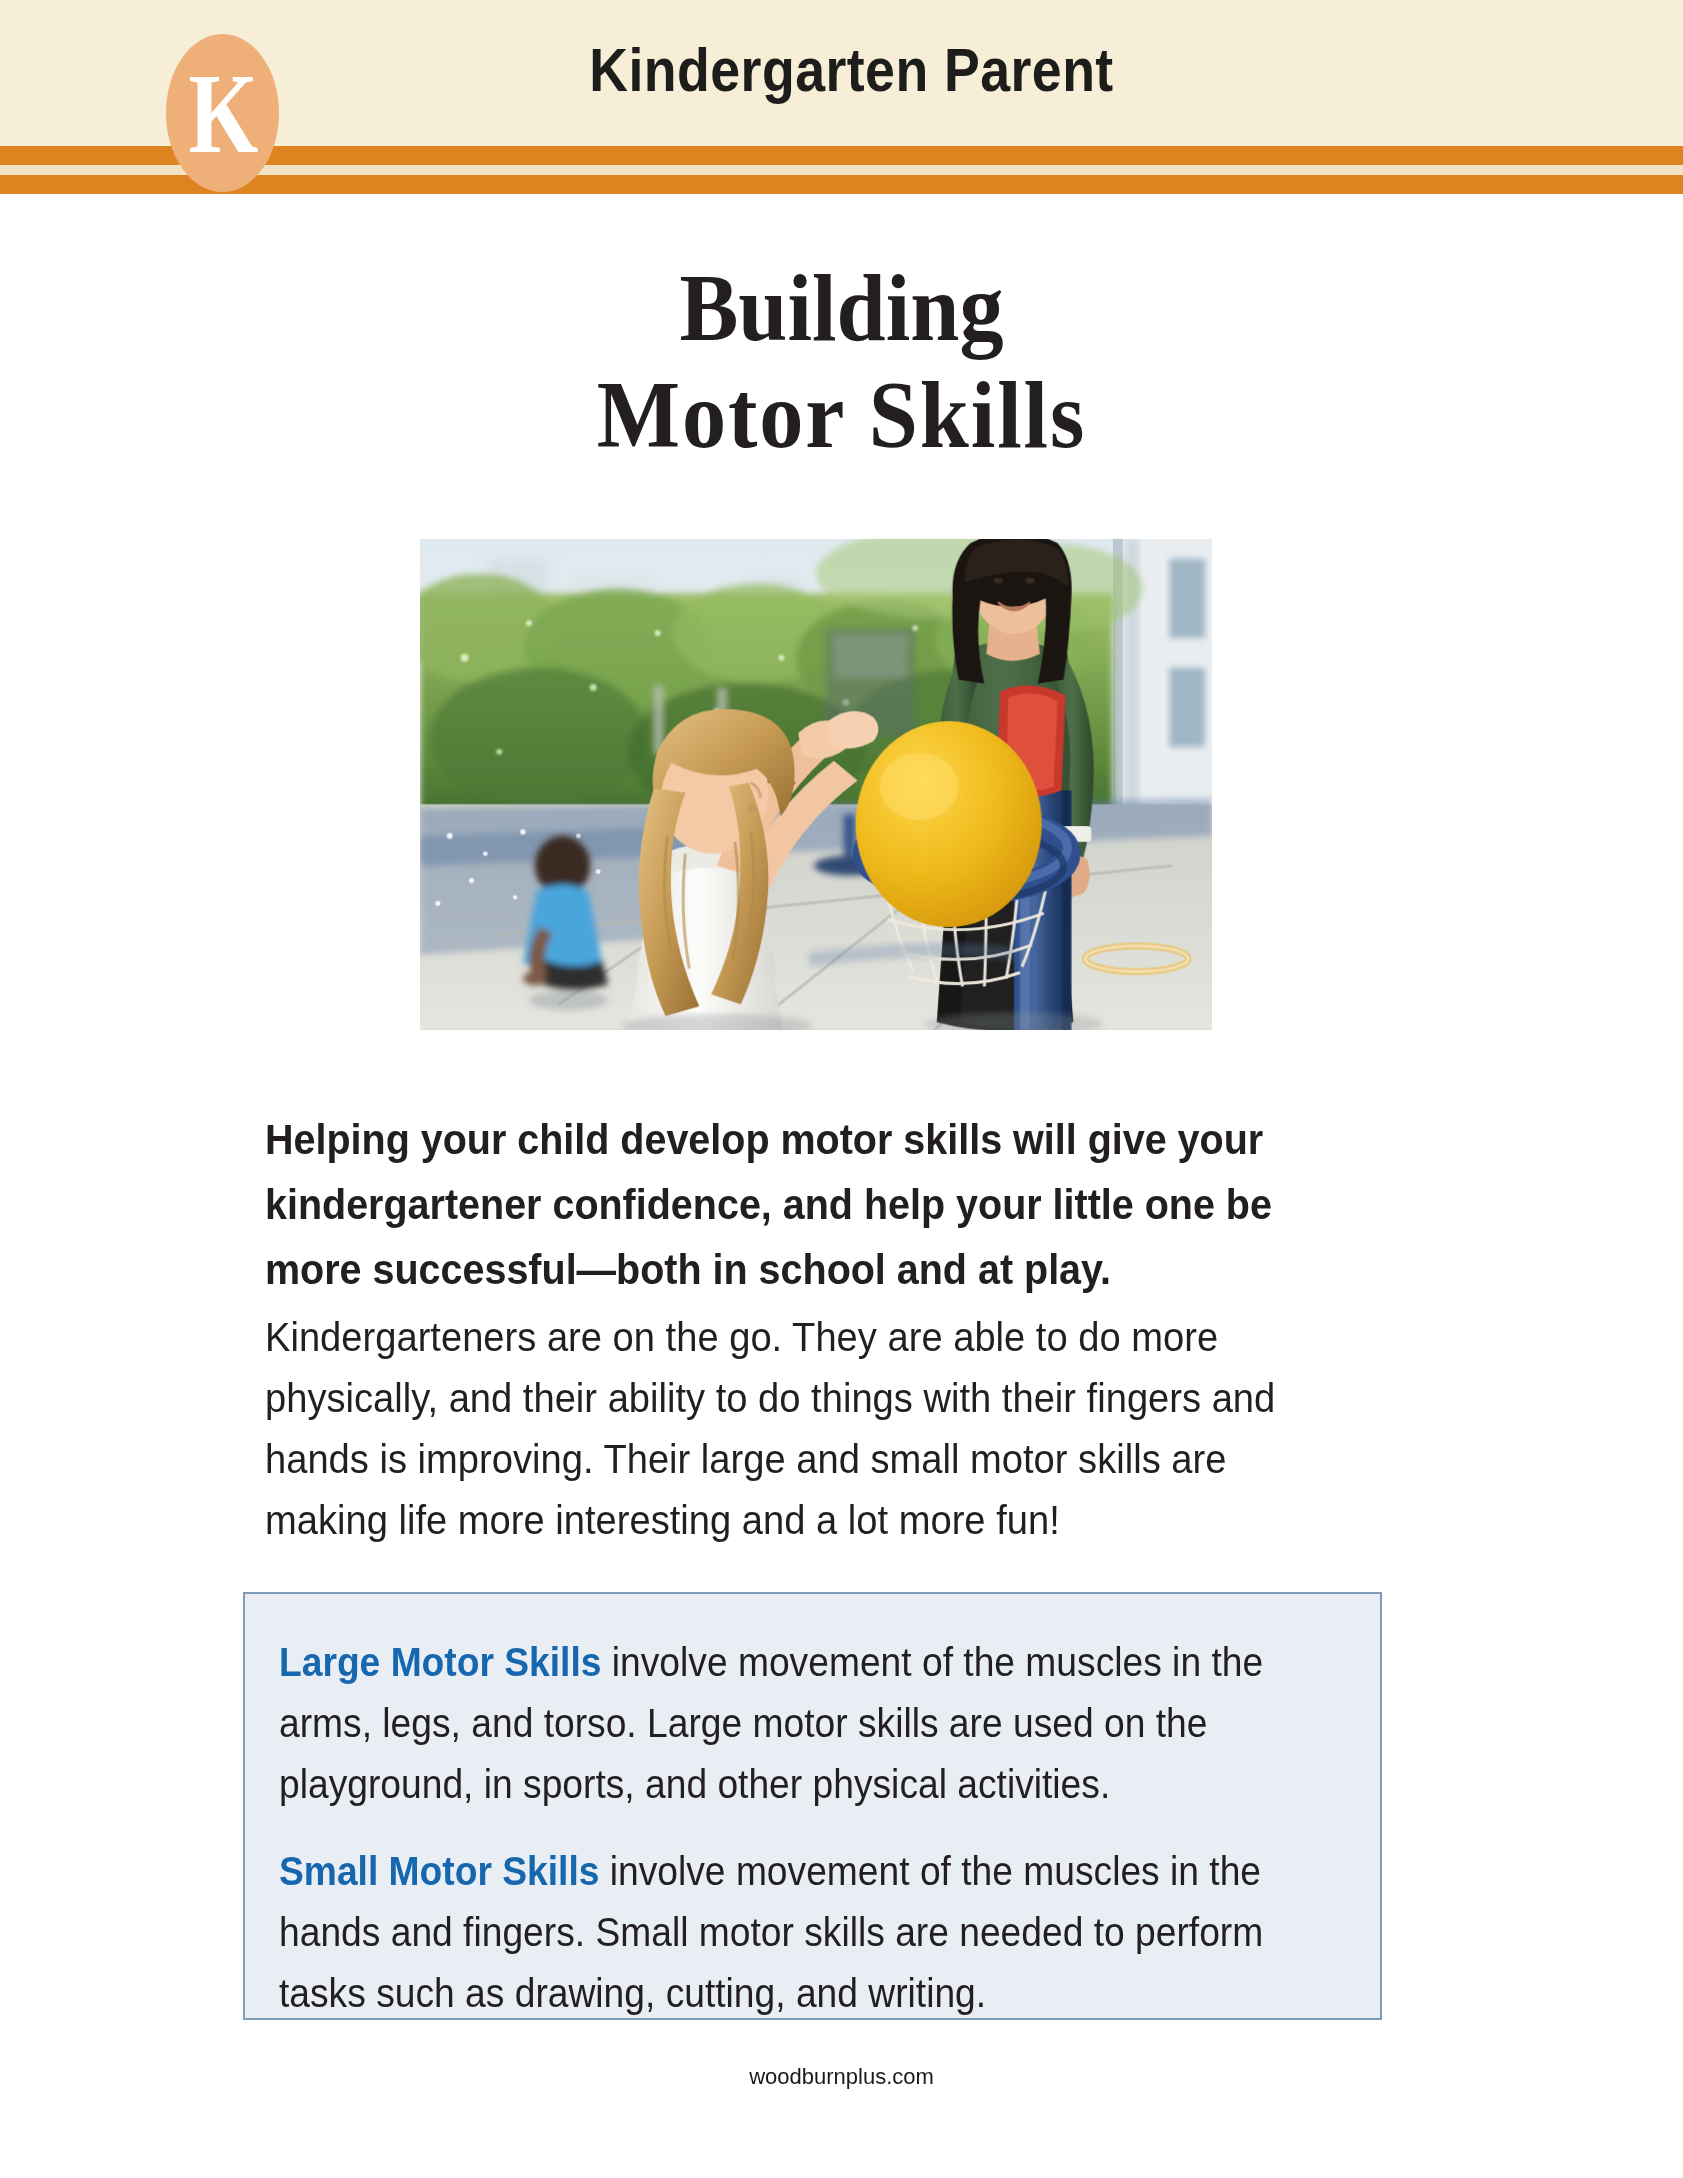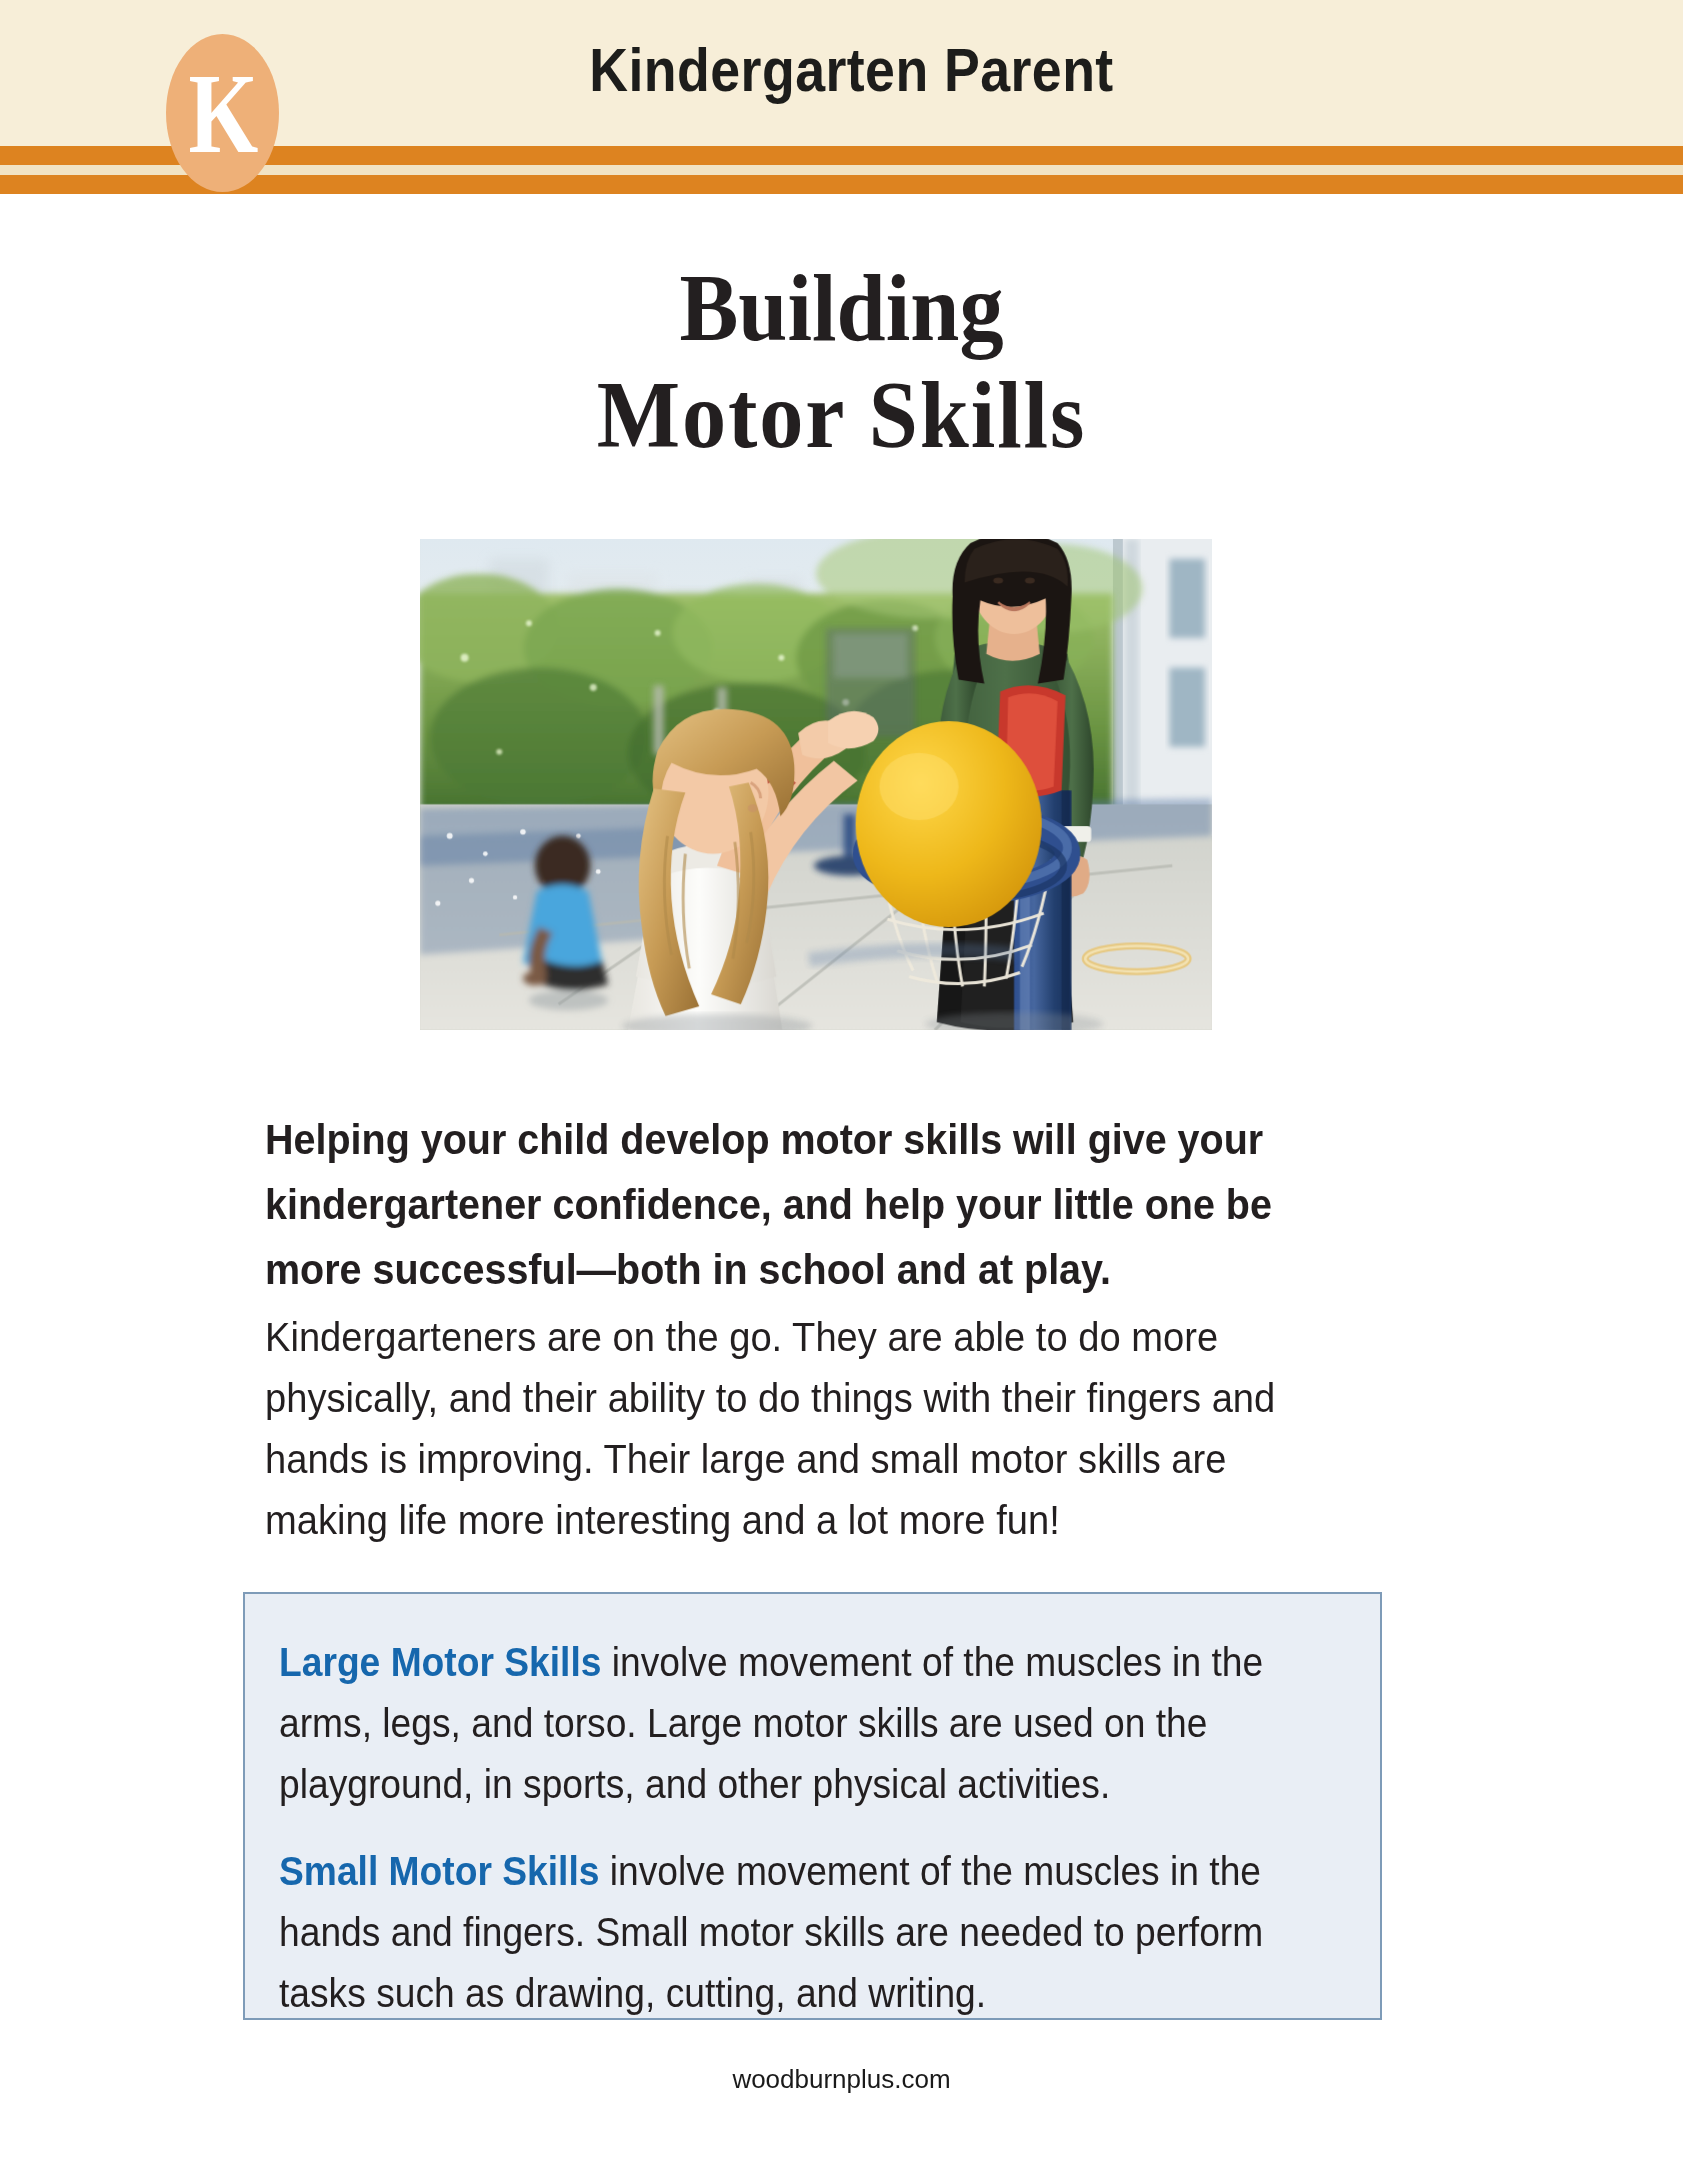--- a/index.html
+++ b/index.html
@@ -179,21 +179,21 @@
   }
 
   
   .footer {
     position: absolute;
     left: 0;
     top: 2064px;
     width: 1683px;
     text-align: center;
     font-family: "Liberation Sans", sans-serif;
-    font-size: 26px;
+    font-size: 22px;
     color: #1a1a1a;
   }
 </style>
 </head>
 <body>
 
 <div class="header">
   <div class="header-bg"></div>
   <div class="header-bar-top"></div>
   <div class="header-bar-gap"></div>

